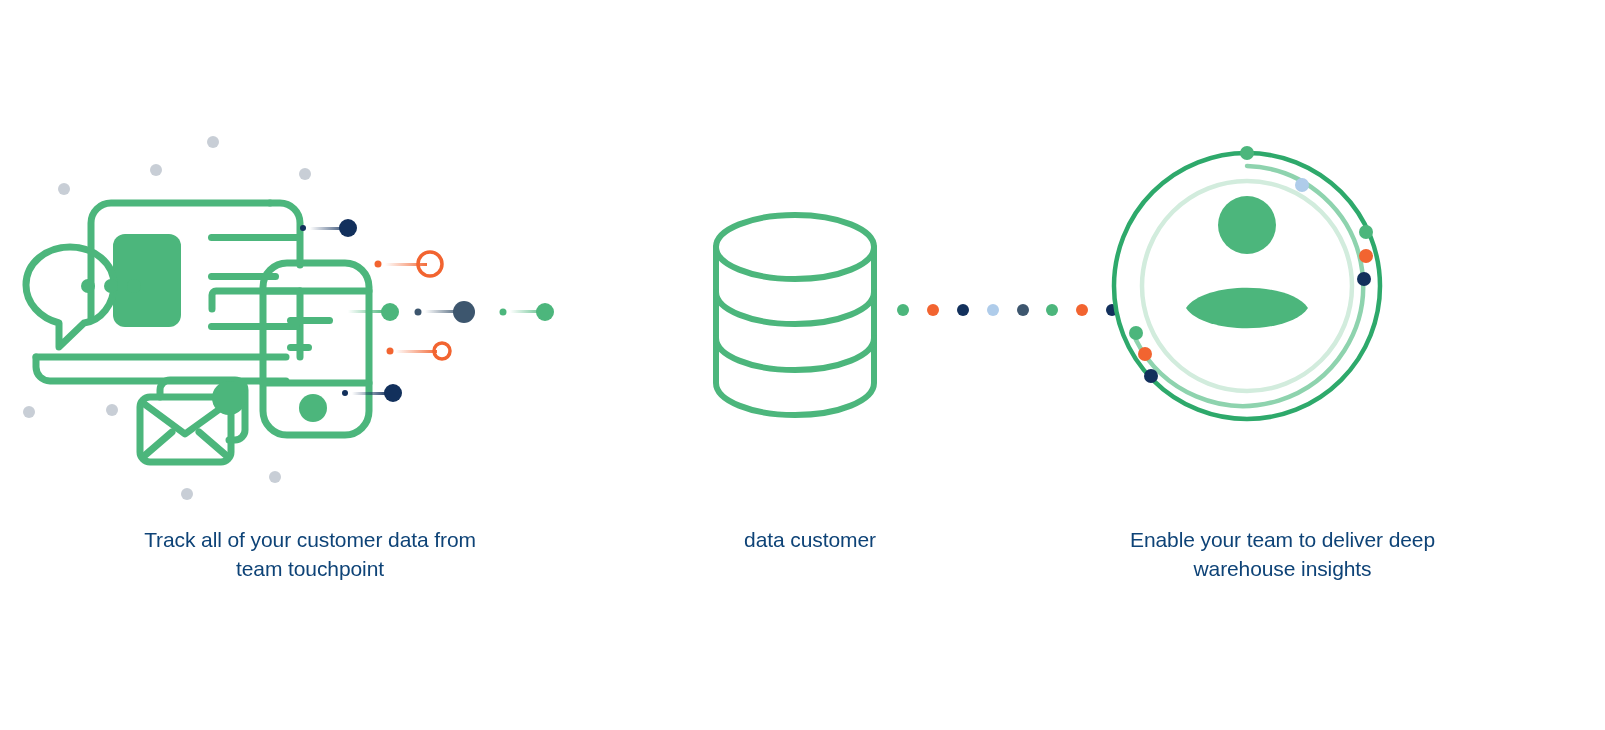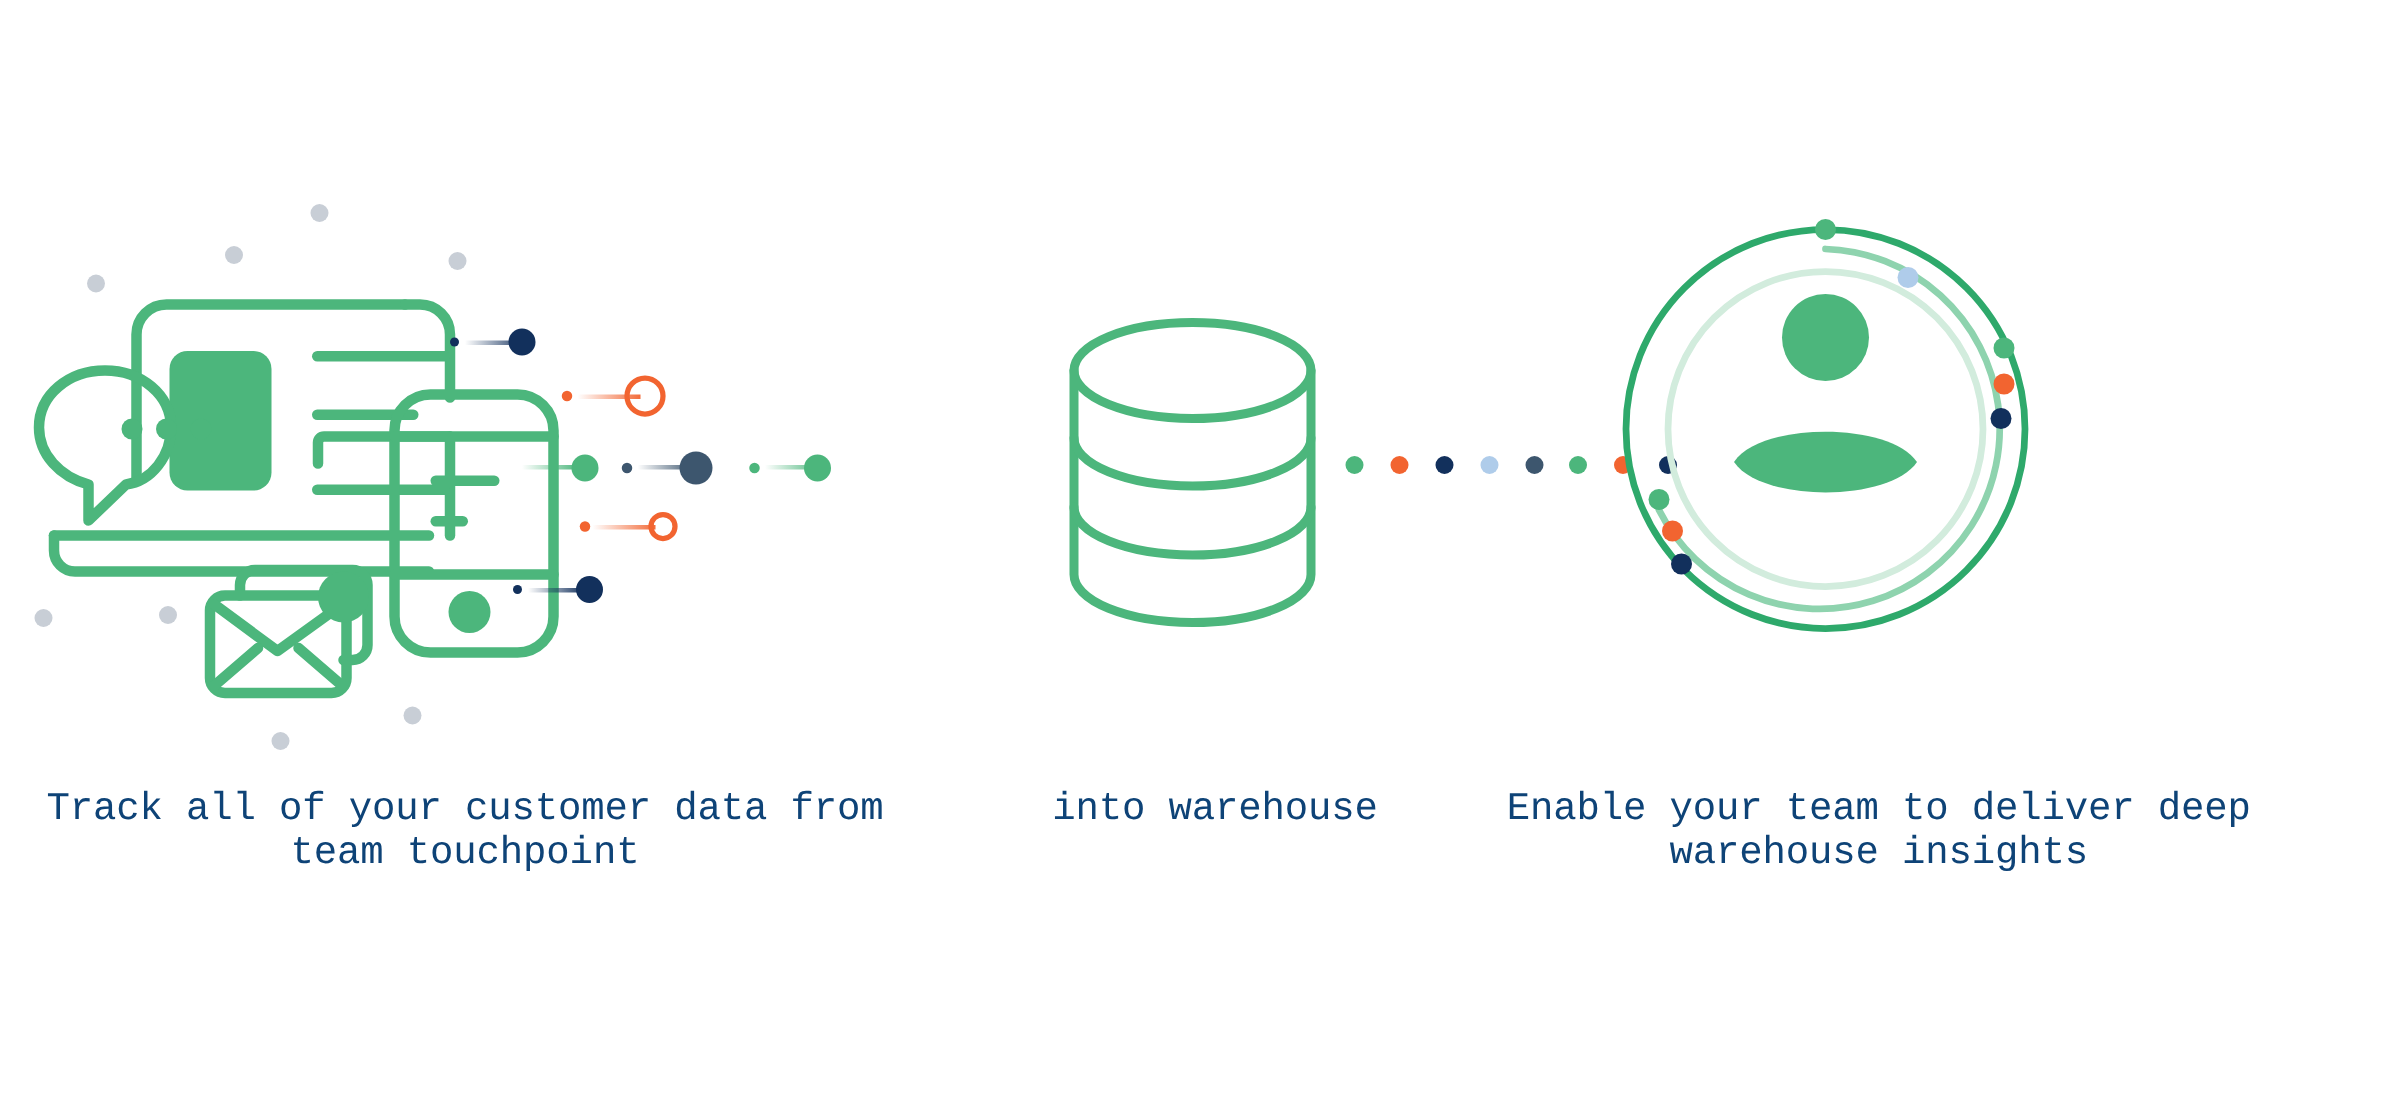--- a/index.html
+++ b/index.html
@@ -21,43 +21,43 @@
     height: 730px;
     background: #ffffff;
   }
   .stage {
     position: absolute;
     top: 0;
     height: 730px;
   }
   #stage-track  { left: 0px;    width: 620px; }
   #stage-load   { left: 620px;  width: 380px; }
-  #stage-enable { left: 950px; width: 605px; }
+  #stage-enable { left: 980px; width: 605px; }
 
   .art {
     position: absolute;
     top: 95px;
     left: 0;
     width: 100%;
     height: 400px;
   }
   .art svg { display: block; width: 100%; height: 100%; overflow: visible; }
 
   .caption {
     position: absolute;
     top: 525px;
     left: 0;
     width: 100%;
     text-align: center;
     color: #0E4377;
-    font-size: 26px;
+    font-size: 21px;
     line-height: 29px;
     font-weight: 400;
     letter-spacing: -0.1px;
-    font-family: Liberation Mono, monospace;
+    font-family: Liberation Sans, sans-serif;
   }
   .caption-line { display: block; }
 
   .connector {
     position: absolute;
     top: 0;
     height: 730px;
     pointer-events: none;
   }
   #connector-dots { left: 880px; width: 250px; }
@@ -201,21 +201,21 @@
       <svg viewBox="0 0 380 400" xmlns="http://www.w3.org/2000/svg">
         <g fill="none" stroke="#4CB67C" stroke-width="6" stroke-linecap="round" stroke-linejoin="round">
           <ellipse cx="175" cy="152" rx="79" ry="32"></ellipse>
           <path d="M96 152 L96 288 A79 32 0 0 0 254 288 L254 152"></path>
           <path d="M96 197 A79 32 0 0 0 254 197"></path>
           <path d="M96 243 A79 32 0 0 0 254 243"></path>
         </g>
       </svg>
     </div>
     <div class="caption">
-      <span class="caption-line">into warehouse</span>
+      <span class="caption-line">data customer</span>
     </div>
   </div>
 
   <div class="connector" id="connector-dots">
     <svg viewBox="0 0 250 730" xmlns="http://www.w3.org/2000/svg">
       <g>
         <circle cx="23" cy="310" r="6" fill="#4CB67C"></circle>
         <circle cx="53" cy="310" r="6" fill="#F26430"></circle>
         <circle cx="83" cy="310" r="6" fill="#12305C"></circle>
         <circle cx="113" cy="310" r="6" fill="#AFCCEA"></circle>

